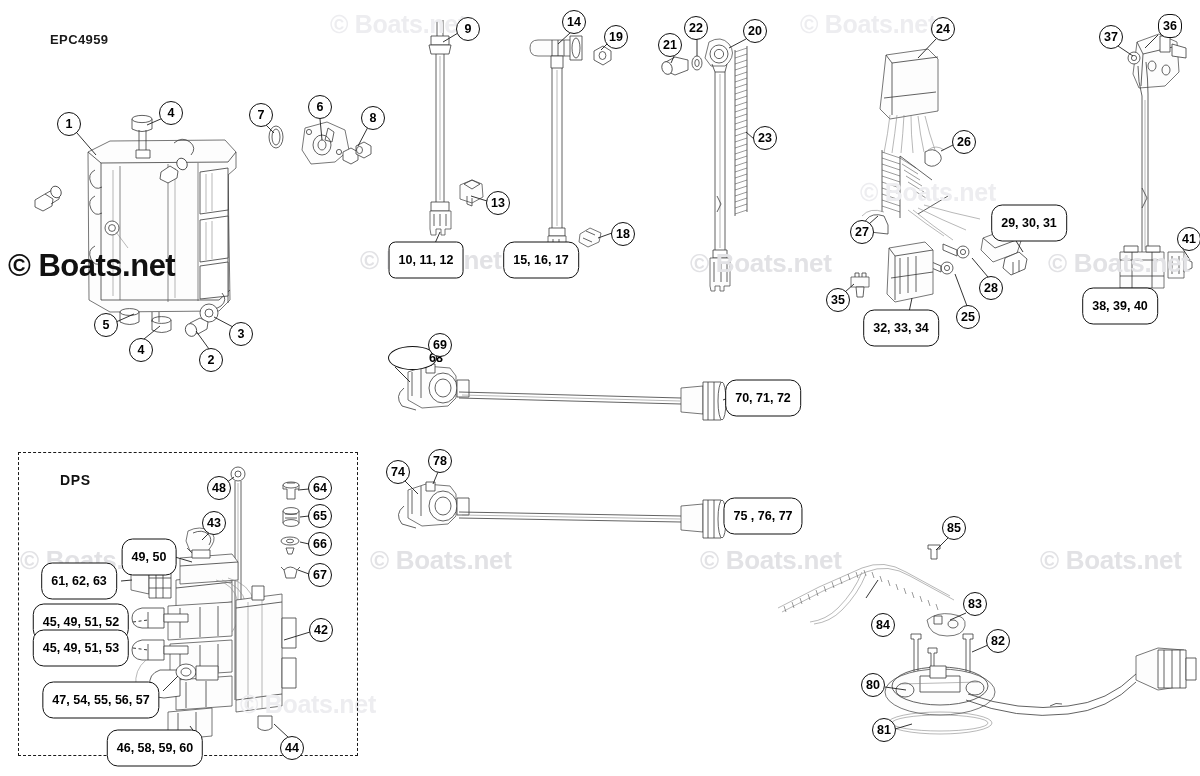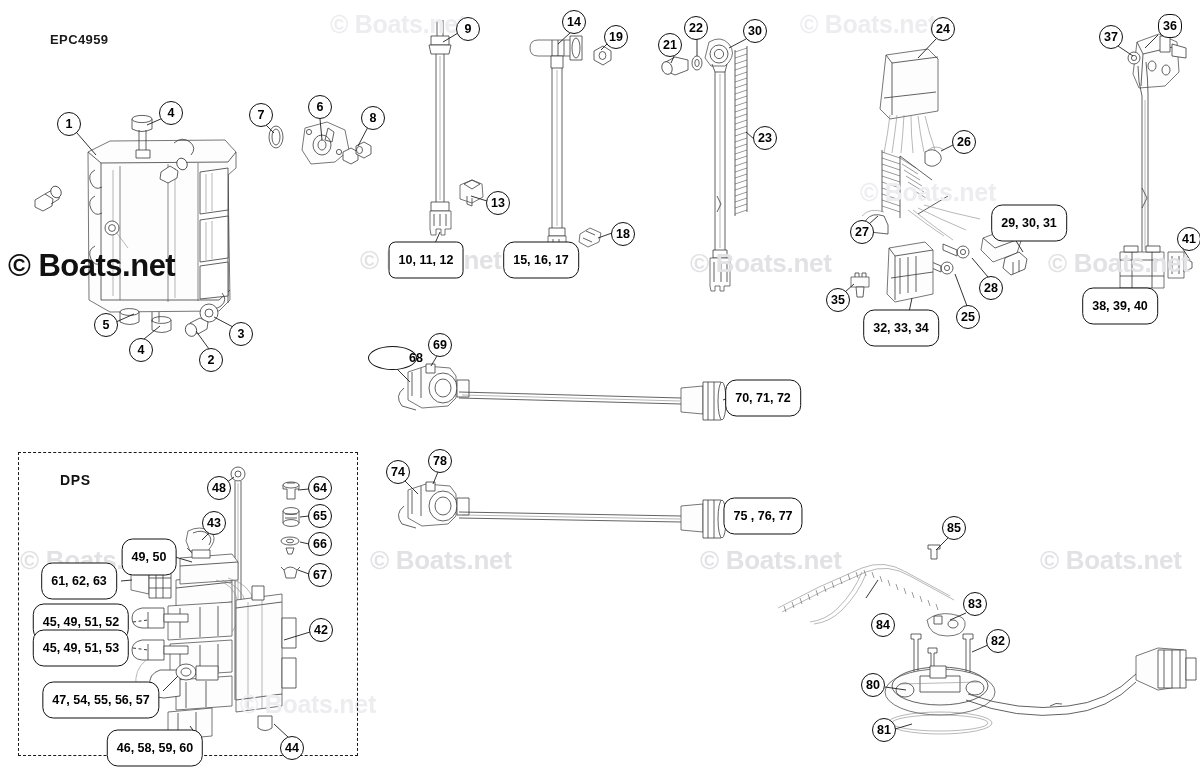--- a/index.html
+++ b/index.html
@@ -618,35 +618,35 @@
       <div class="callout circle" style="left: 241px; top: 334px;">3</div>
       <div class="callout circle" style="left: 468px; top: 29px;">9</div>
       <div class="callout circle" style="left: 498px; top: 203px;">13</div>
       <div class="callout pill" style="left: 426px; top: 260px; border-radius: 7px;">10, 11, 12</div>
       <div class="callout circle" style="left: 574px; top: 22px;">14</div>
       <div class="callout circle" style="left: 616px; top: 37px;">19</div>
       <div class="callout circle" style="left: 623px; top: 234px;">18</div>
       <div class="callout pill" style="left: 541px; top: 260px;">15, 16, 17</div>
       <div class="callout circle" style="left: 670px; top: 45px;">21</div>
       <div class="callout circle" style="left: 696px; top: 28px;">22</div>
-      <div class="callout circle" style="left: 755px; top: 31px;">30</div>
+      <div class="callout circle" style="left: 755px; top: 31px;">20</div>
       <div class="callout circle" style="left: 765px; top: 138px;">23</div>
       <div class="callout circle" style="left: 943px; top: 29px;">24</div>
       <div class="callout circle" style="left: 964px; top: 142px;">26</div>
       <div class="callout circle" style="left: 862px; top: 232px;">27</div>
       <div class="callout circle" style="left: 838px; top: 300px;">35</div>
       <div class="callout circle" style="left: 968px; top: 317px;">25</div>
       <div class="callout circle" style="left: 991px; top: 288px;">28</div>
       <div class="callout pill" style="left: 1029px; top: 223px;">29, 30, 31</div>
       <div class="callout pill" style="left: 901px; top: 328px;">32, 33, 34</div>
       <div class="callout circle" style="left: 1111px; top: 37px;">37</div>
       <div class="callout circle" style="left: 1170px; top: 26px; border-radius: 10px;">36</div>
       <div class="callout circle" style="left: 1189px; top: 239px;">41</div>
       <div class="callout pill" style="left: 1120px; top: 306px;">38, 39, 40</div>
-      <div class="callout circle" style="left: 380px; top: 358px; padding-left: 47px;">68</div>
+      <div class="callout circle" style="left: 400px; top: 358px; padding-left: 47px;">68</div>
       <div class="callout circle" style="left: 440px; top: 345px;">69</div>
       <div class="callout pill" style="left: 763px; top: 398px;">70, 71, 72</div>
       <div class="callout circle" style="left: 398px; top: 472px;">74</div>
       <div class="callout circle" style="left: 440px; top: 461px;">78</div>
       <div class="callout pill" style="left: 763px; top: 516px;">75 , 76, 77</div>
       <div class="callout circle" style="left: 219px; top: 488px;">48</div>
       <div class="callout circle" style="left: 214px; top: 523px;">43</div>
       <div class="callout circle" style="left: 320px; top: 488px;">64</div>
       <div class="callout circle" style="left: 320px; top: 516px;">65</div>
       <div class="callout circle" style="left: 320px; top: 544px;">66</div>

